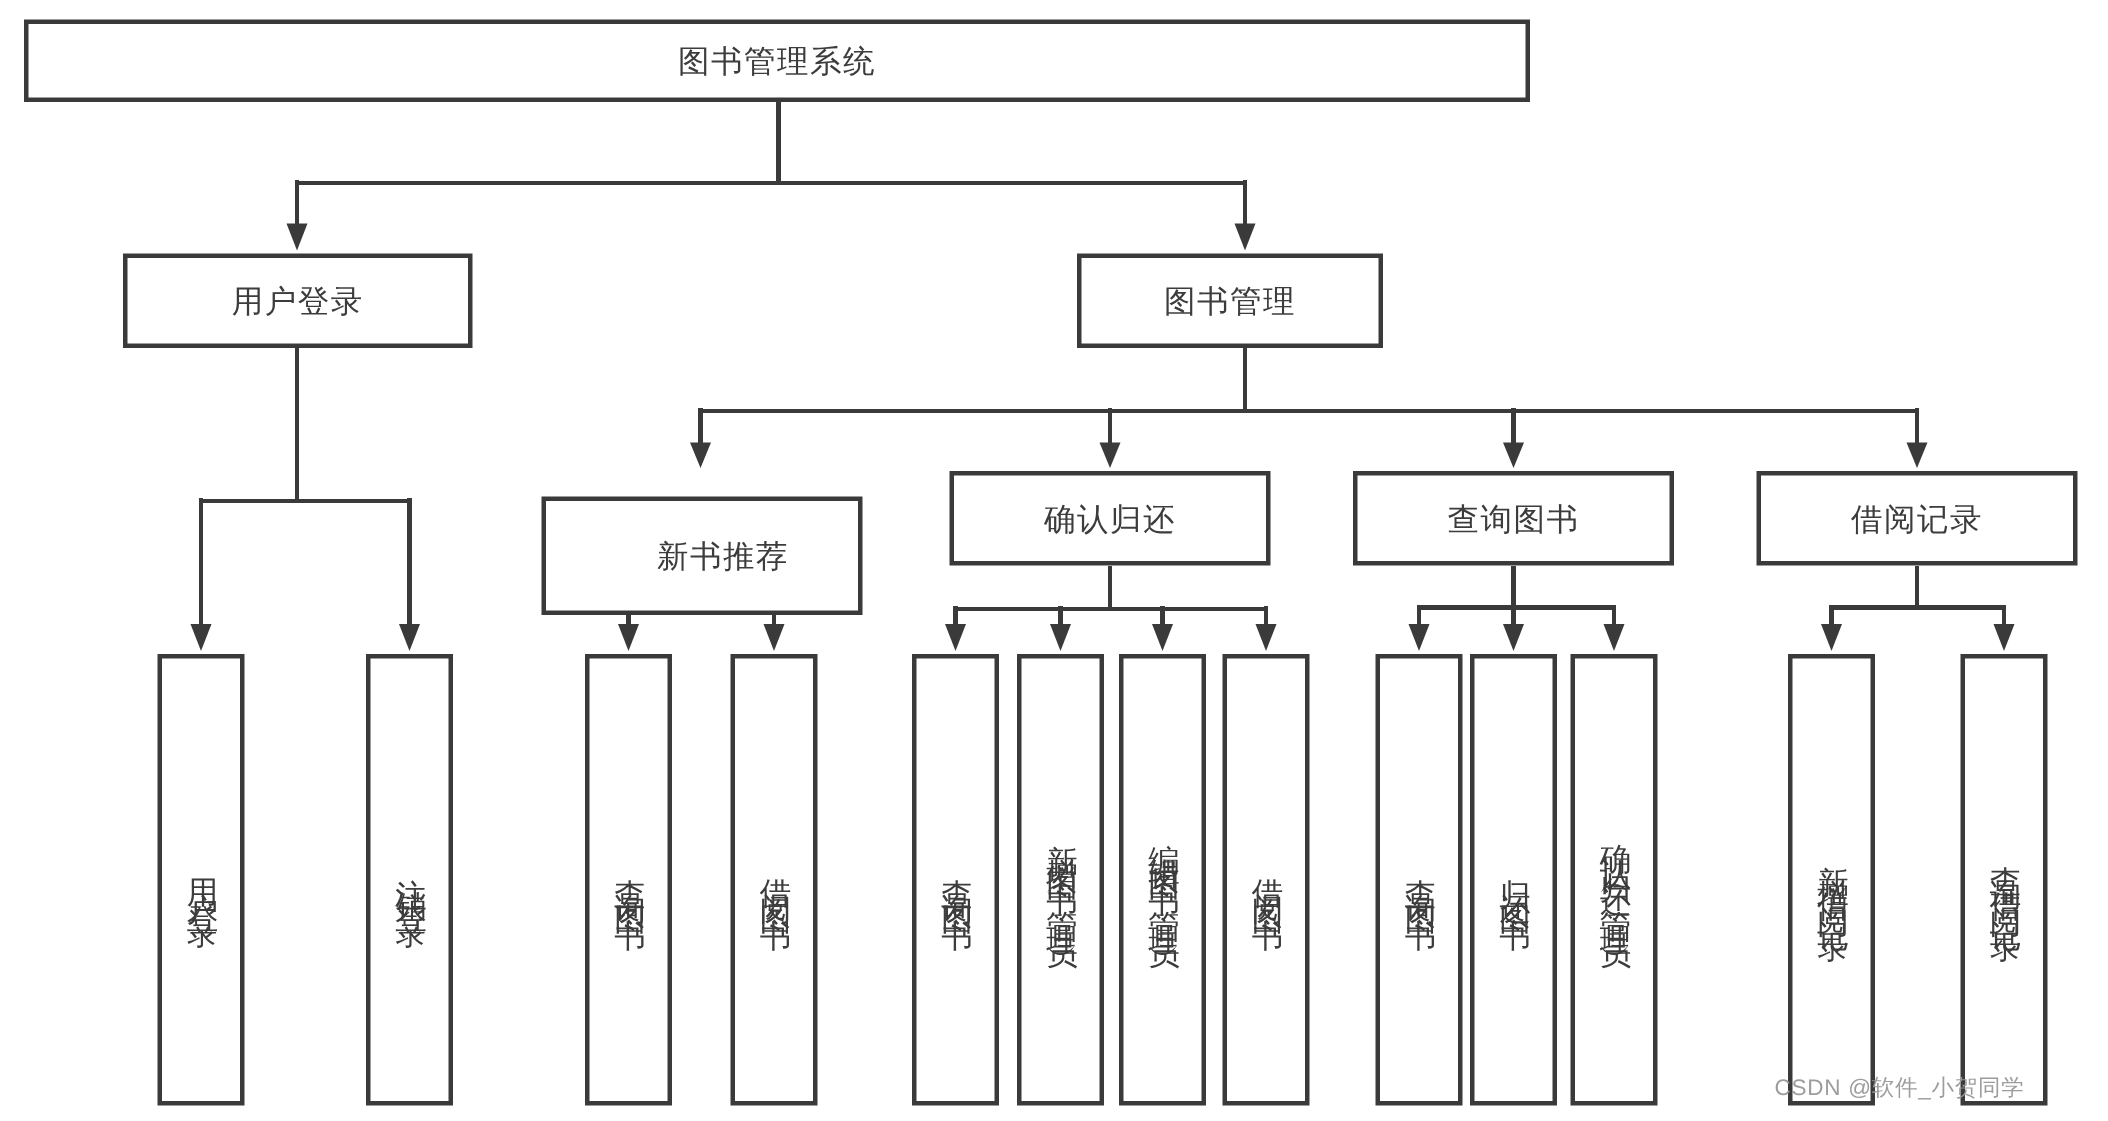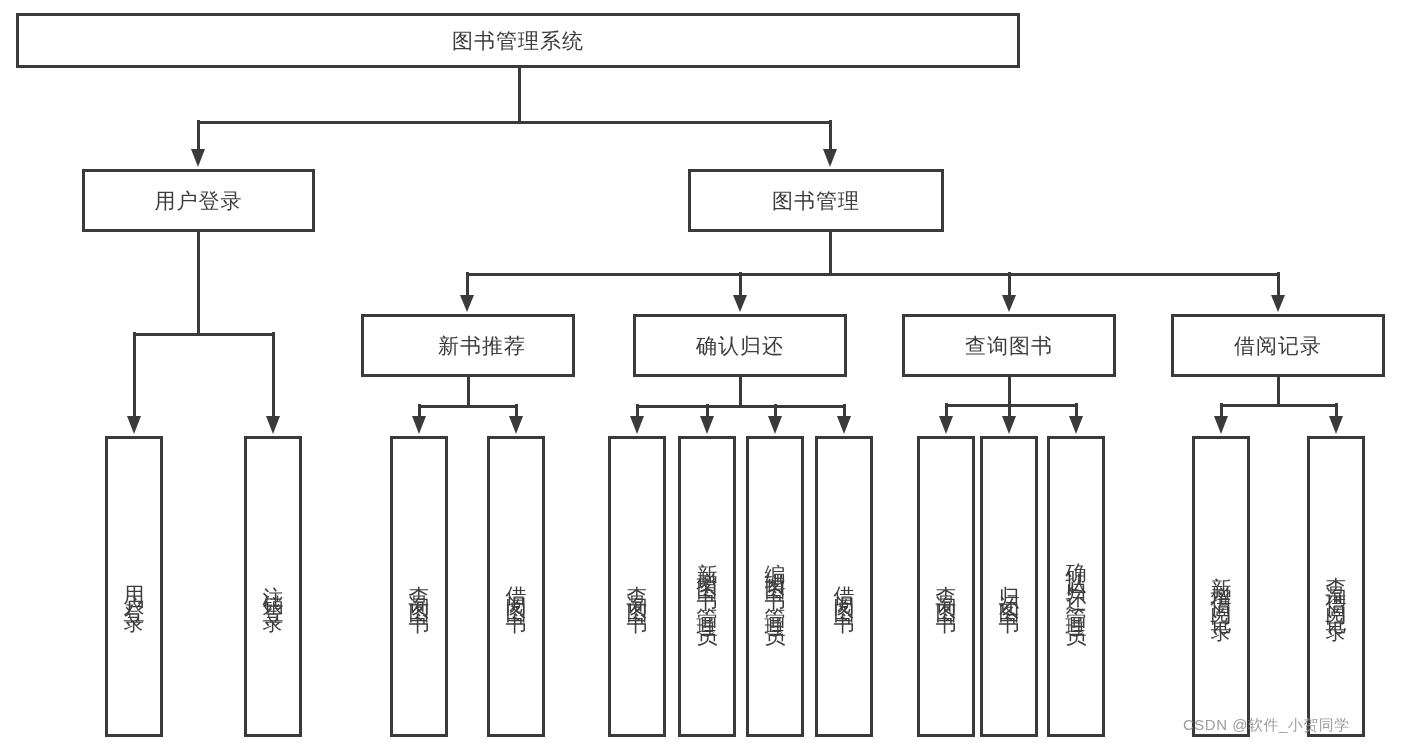--- a/index.html
+++ b/index.html
@@ -118,23 +118,23 @@
       <polygon points="1002,416 1016,416 1009,434"></polygon>
       <polygon points="1069,416 1083,416 1076,434"></polygon>
       <polygon points="1214,416 1228,416 1221,434"></polygon>
       <polygon points="1329,416 1343,416 1336,434"></polygon>
     </g>
   </svg>
 
   <div class="node" style="left:16px; top:13px; width:1004px; height:55px;">图书管理系统</div>
 
   <div class="node" style="left:82px; top:169px; width:233px; height:63px;">用户登录</div>
-  <div class="node" style="left:688px; top:169px; width:256px; height:63px;">图书管理</div>
+  <div class="node" style="left:718px; top:169px; width:204px; height:63px;">图书管理</div>
 
-  <div class="node" style="left:361px; top:314px; width:214px; height:63px;padding-left:28px;">新书推荐</div>
+  <div class="node" style="left:361px; top:331px; width:214px; height:79px;padding-left:28px;">新书推荐</div>
   <div class="node" style="left:633px; top:314px; width:214px; height:63px;">确认归还</div>
   <div class="node" style="left:902px; top:314px; width:214px; height:63px;">查询图书</div>
   <div class="node" style="left:1171px; top:314px; width:214px; height:63px;">借阅记录</div>
 
   <div class="node leaf" style="left:105px; top:436px; width:58px; height:301px;">用户登录</div>
   <div class="node leaf" style="left:244px; top:436px; width:58px; height:301px;">注销登录</div>
 
   <div class="node leaf" style="left:390px; top:436px; width:58px; height:301px;">查询图书</div>
   <div class="node leaf" style="left:487px; top:436px; width:58px; height:301px;">借阅图书</div>
 

